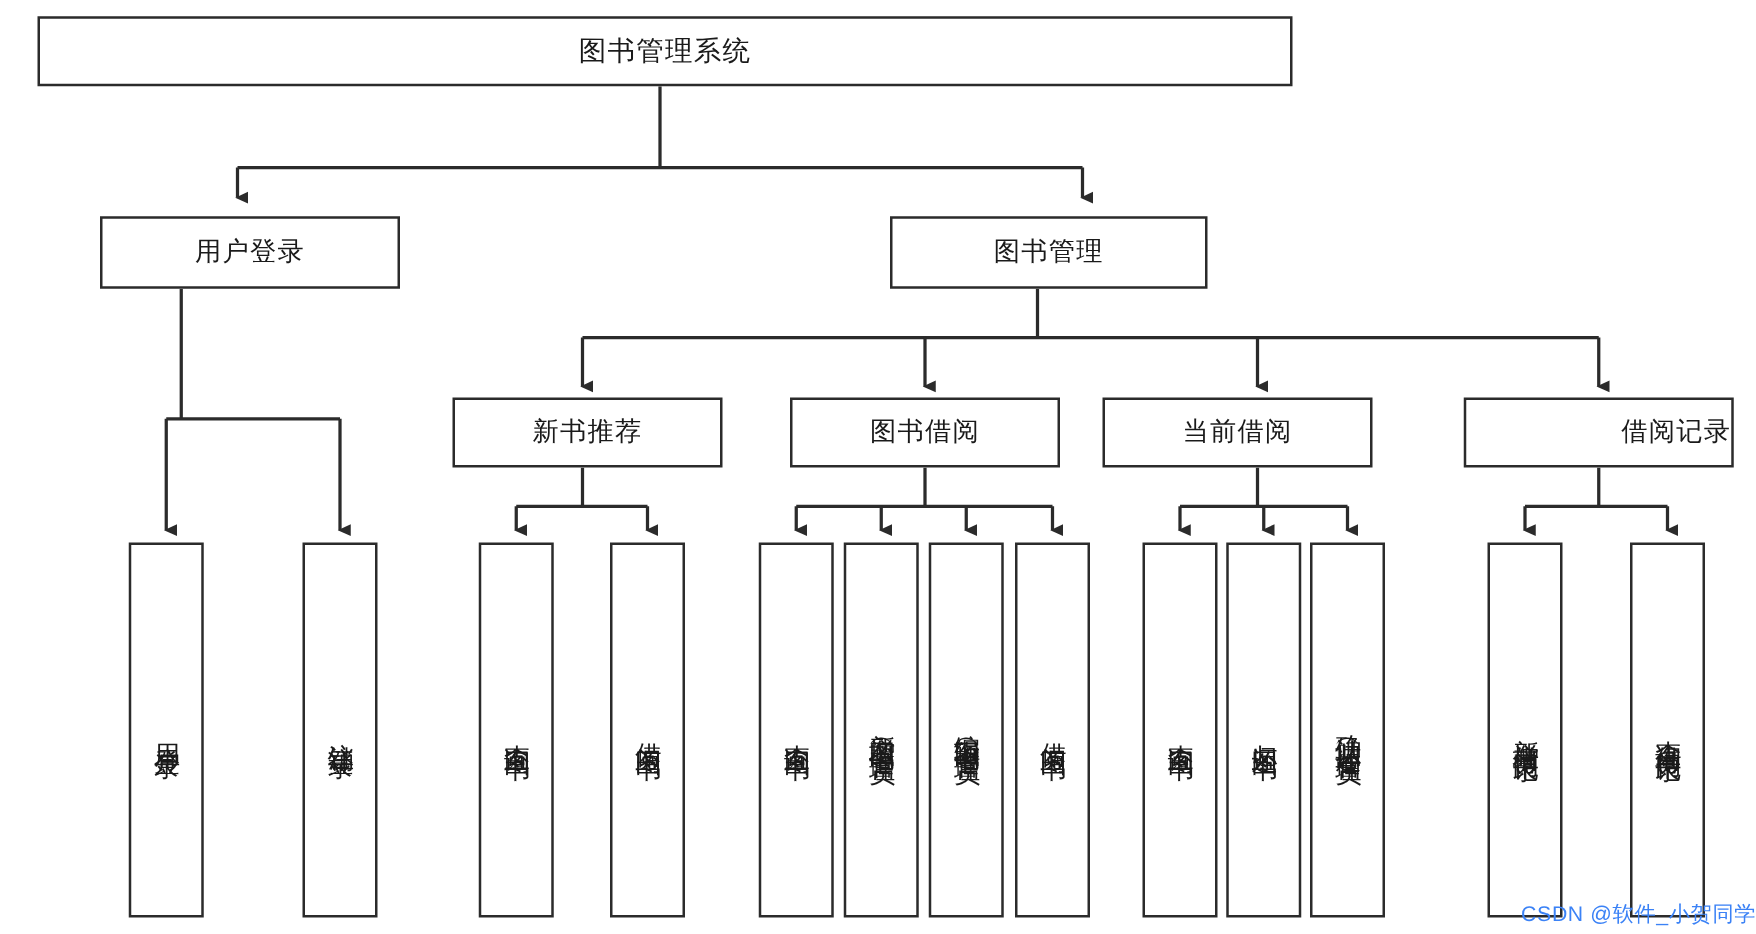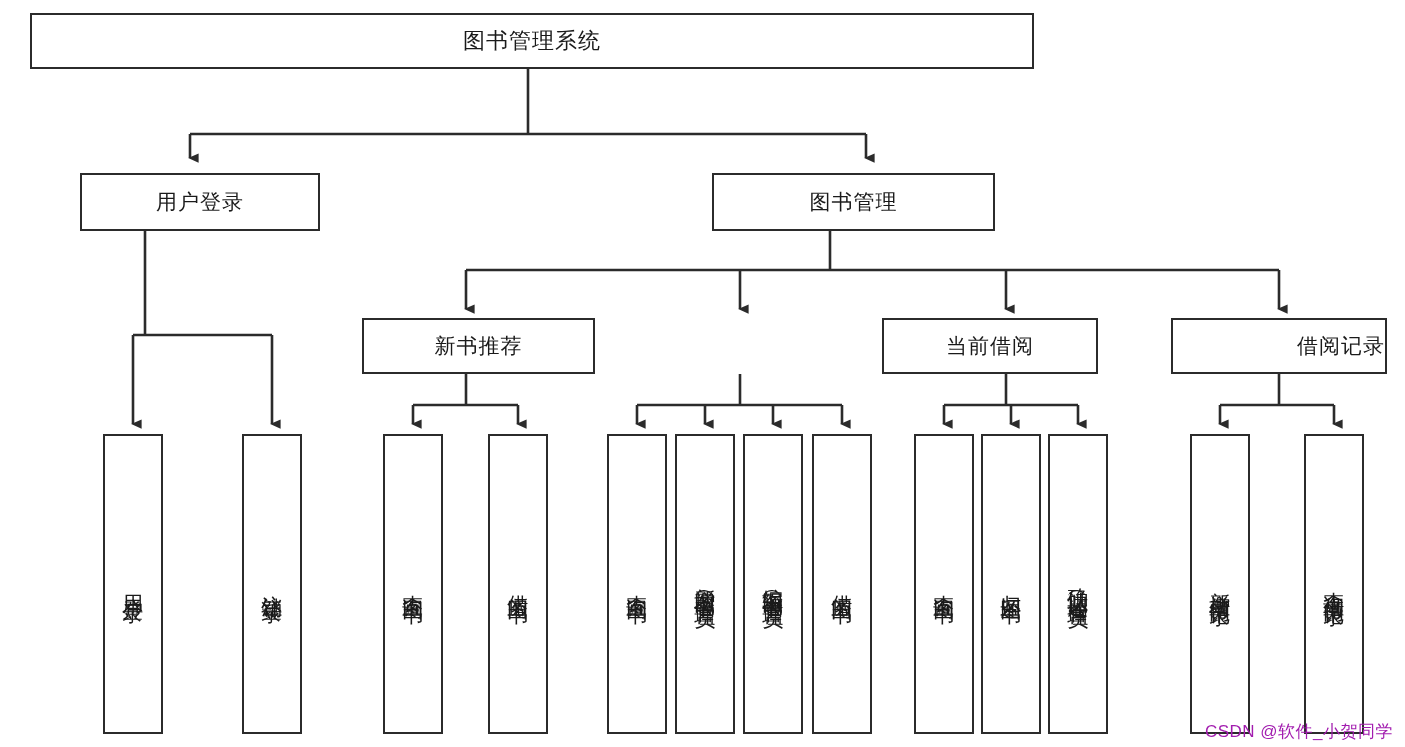--- a/index.html
+++ b/index.html
@@ -46,24 +46,24 @@
     text-orientation:upright;
     font-size:21px;
     line-height:1.22;
     letter-spacing:3px;
     white-space:normal;
     max-height:270px;
   }
   .node.root .label{font-size:22px;}
   .watermark{
     position:absolute;
-    right:12px;
+    right:0;
     bottom:4px;
     font-size:17px;
-    color:#a21caf;
+    color:#3b82f6;
     letter-spacing:0.5px;
     white-space:nowrap;
     font-family:"Liberation Sans","DejaVu Sans",sans-serif;
   }
 </style>
 </head>
 <body>
 
 <div id="canvas">
 
@@ -117,26 +117,29 @@
     </g>
   </svg>
 
   <div class="node root" style="left:18px;top:13px;width:1004px;height:56px;margin-left:12px;">
     <span class="label">图书管理系统</span>
   </div>
 
   <div class="node" style="left:80px;top:173px;width:240px;height:58px;">
     <span class="label">用户登录</span>
   </div>
-  <div class="node" style="left:712px;top:173px;width:283px;height:58px;justify-content:center;">
+  <div class="node" style="left:712px;top:173px;width:254px;height:58px;justify-content:center;">
     <span class="label">图书管理</span>
   </div>
 
-  <div class="node" style="left:362px;top:318px;width:233px;height:56px;">
+  <div class="node" style="left:362px;top:318px;width:216px;height:56px;">
     <span class="label">新书推荐</span>
+  </div>
+  <div class="node" style="left:632px;top:318px;width:216px;height:56px;">
+    <span class="label">图书借阅</span>
   </div>
   <div class="node" style="left:882px;top:318px;width:216px;height:56px;">
     <span class="label">当前借阅</span>
   </div>
   <div class="node" style="left:1171px;top:318px;width:216px;height:56px;justify-content:flex-end;">
     <span class="label">借阅记录</span>
   </div>
 
   <div class="node vertical" style="left:103px;top:434px;width:60px;height:300px;">
     <span class="label">用户登录</span>

